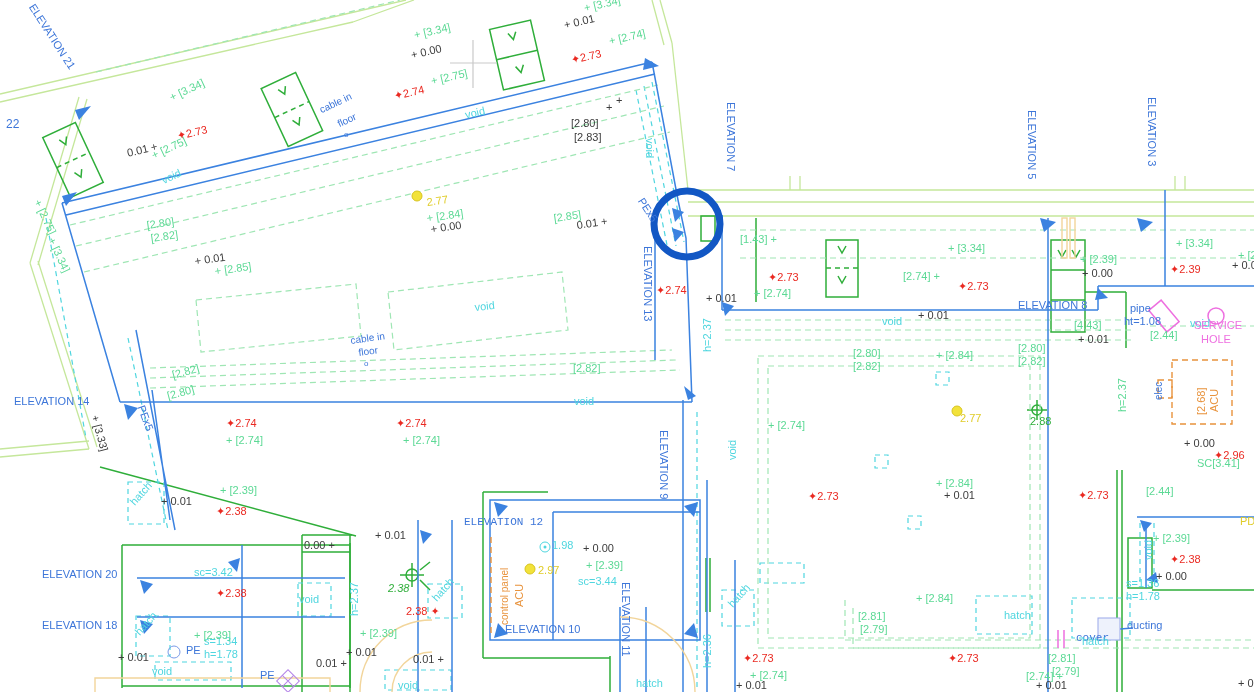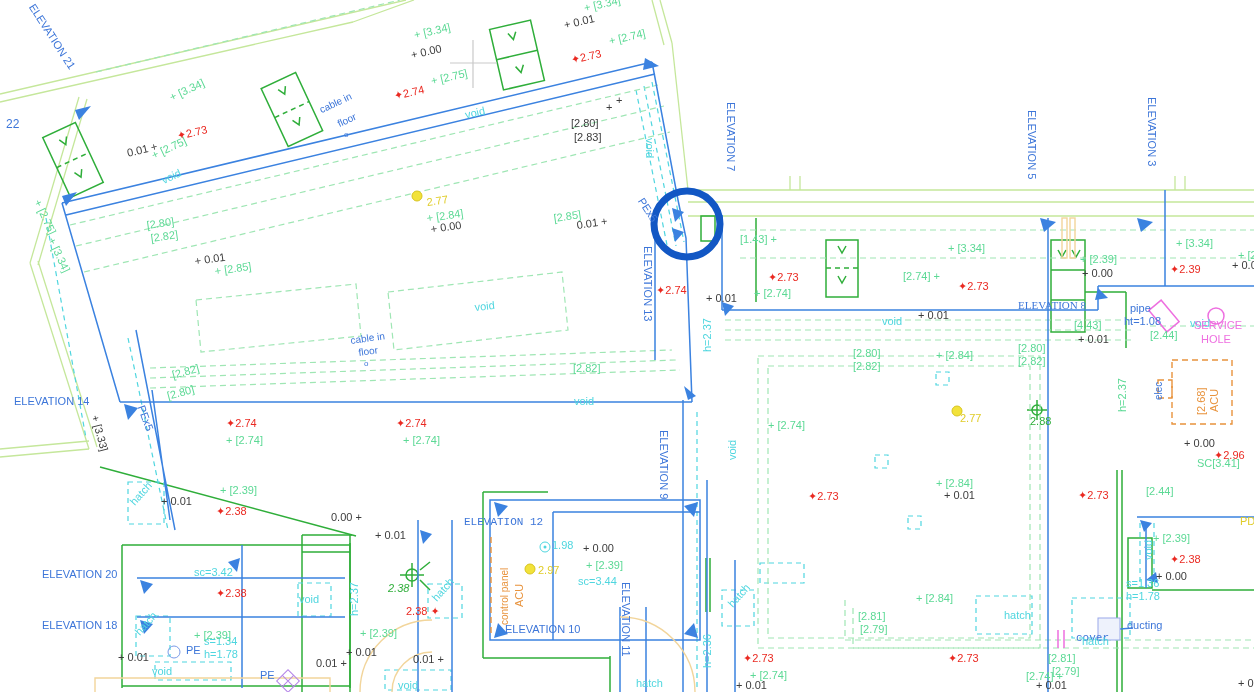--- a/index.html
+++ b/index.html
@@ -182,21 +182,21 @@
   </svg>
 
   <div id="annotations">
       <div class="lbl" style="left: 36px; top: 2px; color: rgb(61, 118, 217); transform: rotate(57deg);">ELEVATION 21</div>
       <div class="lbl" style="left: 6px; top: 118px; color: rgb(61, 118, 217); font-size: 12px;">22</div>
       <div class="lbl" style="left: 736px; top: 102px; color: rgb(61, 118, 217); transform: rotate(90deg);">ELEVATION 7</div>
       <div class="lbl" style="left: 653px; top: 246px; color: rgb(61, 118, 217); transform: rotate(90deg);">ELEVATION 13</div>
       <div class="lbl" style="left: 14px; top: 396px; color: rgb(61, 118, 217);">ELEVATION 14</div>
       <div class="lbl" style="left: 1037px; top: 110px; color: rgb(61, 118, 217); transform: rotate(90deg);">ELEVATION 5</div>
       <div class="lbl" style="left: 1157px; top: 97px; color: rgb(61, 118, 217); transform: rotate(90deg);">ELEVATION 3</div>
-      <div class="lbl" style="left: 1018px; top: 300px; color: rgb(61, 118, 217); font-family: Liberation Serif, serif;">ELEVATION 8</div>
+      <div class="lbl" style="left: 1018px; top: 300px; color: rgb(61, 118, 217);">ELEVATION 8</div>
       <div class="lbl" style="left: 669px; top: 430px; color: rgb(61, 118, 217); transform: rotate(90deg);">ELEVATION 9</div>
       <div class="lbl" style="left: 464px; top: 517px; color: rgb(61, 118, 217); font-family: Liberation Mono, monospace;">ELEVATION 12</div>
       <div class="lbl" style="left: 631px; top: 582px; color: rgb(61, 118, 217); transform: rotate(90deg);">ELEVATION 11</div>
       <div class="lbl" style="left: 505px; top: 624px; color: rgb(61, 118, 217);">ELEVATION 10</div>
       <div class="lbl" style="left: 42px; top: 569px; color: rgb(61, 118, 217);">ELEVATION 20</div>
       <div class="lbl" style="left: 42px; top: 620px; color: rgb(61, 118, 217);">ELEVATION 18</div>
       <div class="lbl" style="left: 645px; top: 196px; color: rgb(61, 118, 217); transform: rotate(57deg);">PEx5</div>
       <div class="lbl" style="left: 146px; top: 404px; color: rgb(61, 118, 217); transform: rotate(70deg);">PEx5</div>
       <div class="lbl" style="left: 1130px; top: 303px; color: rgb(61, 118, 217);">pipe</div>
       <div class="lbl" style="left: 1124px; top: 316px; color: rgb(61, 118, 217);">ht=1.08</div>
@@ -305,21 +305,21 @@
       <div class="lbl" style="left: 100px; top: 414px; color: rgb(60, 60, 60); transform: rotate(75deg);">+ [3.33]</div>
       <div class="lbl" style="left: 161px; top: 496px; color: rgb(60, 60, 60);">+ 0.01</div>
       <div class="lbl" style="left: 706px; top: 293px; color: rgb(60, 60, 60);">+ 0.01</div>
       <div class="lbl" style="left: 918px; top: 310px; color: rgb(60, 60, 60);">+ 0.01</div>
       <div class="lbl" style="left: 1078px; top: 334px; color: rgb(60, 60, 60);">+ 0.01</div>
       <div class="lbl" style="left: 1082px; top: 268px; color: rgb(60, 60, 60);">+ 0.00</div>
       <div class="lbl" style="left: 1232px; top: 260px; color: rgb(60, 60, 60);">+ 0.0</div>
       <div class="lbl" style="left: 1184px; top: 438px; color: rgb(60, 60, 60);">+ 0.00</div>
       <div class="lbl" style="left: 944px; top: 490px; color: rgb(60, 60, 60);">+ 0.01</div>
       <div class="lbl" style="left: 375px; top: 530px; color: rgb(60, 60, 60);">+ 0.01</div>
-      <div class="lbl" style="left: 304px; top: 512px; color: rgb(60, 60, 60); padding-left: 27px;">0.00 +</div>
+      <div class="lbl" style="left: 304px; top: 540px; color: rgb(60, 60, 60);">0.00 +</div>
       <div class="lbl" style="left: 583px; top: 543px; color: rgb(60, 60, 60);">+ 0.00</div>
       <div class="lbl" style="left: 346px; top: 647px; color: rgb(60, 60, 60);">+ 0.01</div>
       <div class="lbl" style="left: 413px; top: 654px; color: rgb(60, 60, 60);">0.01 +</div>
       <div class="lbl" style="left: 316px; top: 658px; color: rgb(60, 60, 60);">0.01 +</div>
       <div class="lbl" style="left: 118px; top: 652px; color: rgb(60, 60, 60);">+ 0.01</div>
       <div class="lbl" style="left: 736px; top: 680px; color: rgb(60, 60, 60);">+ 0.01</div>
       <div class="lbl" style="left: 1036px; top: 680px; color: rgb(60, 60, 60);">+ 0.01</div>
       <div class="lbl" style="left: 1156px; top: 571px; color: rgb(60, 60, 60);">+ 0.00</div>
       <div class="lbl" style="left: 1238px; top: 678px; color: rgb(60, 60, 60);">+ 0.0</div>
       <div class="lbl" style="left: 176px; top: 131px; color: rgb(234, 42, 34); transform: rotate(-13deg);">✦2.73</div>

